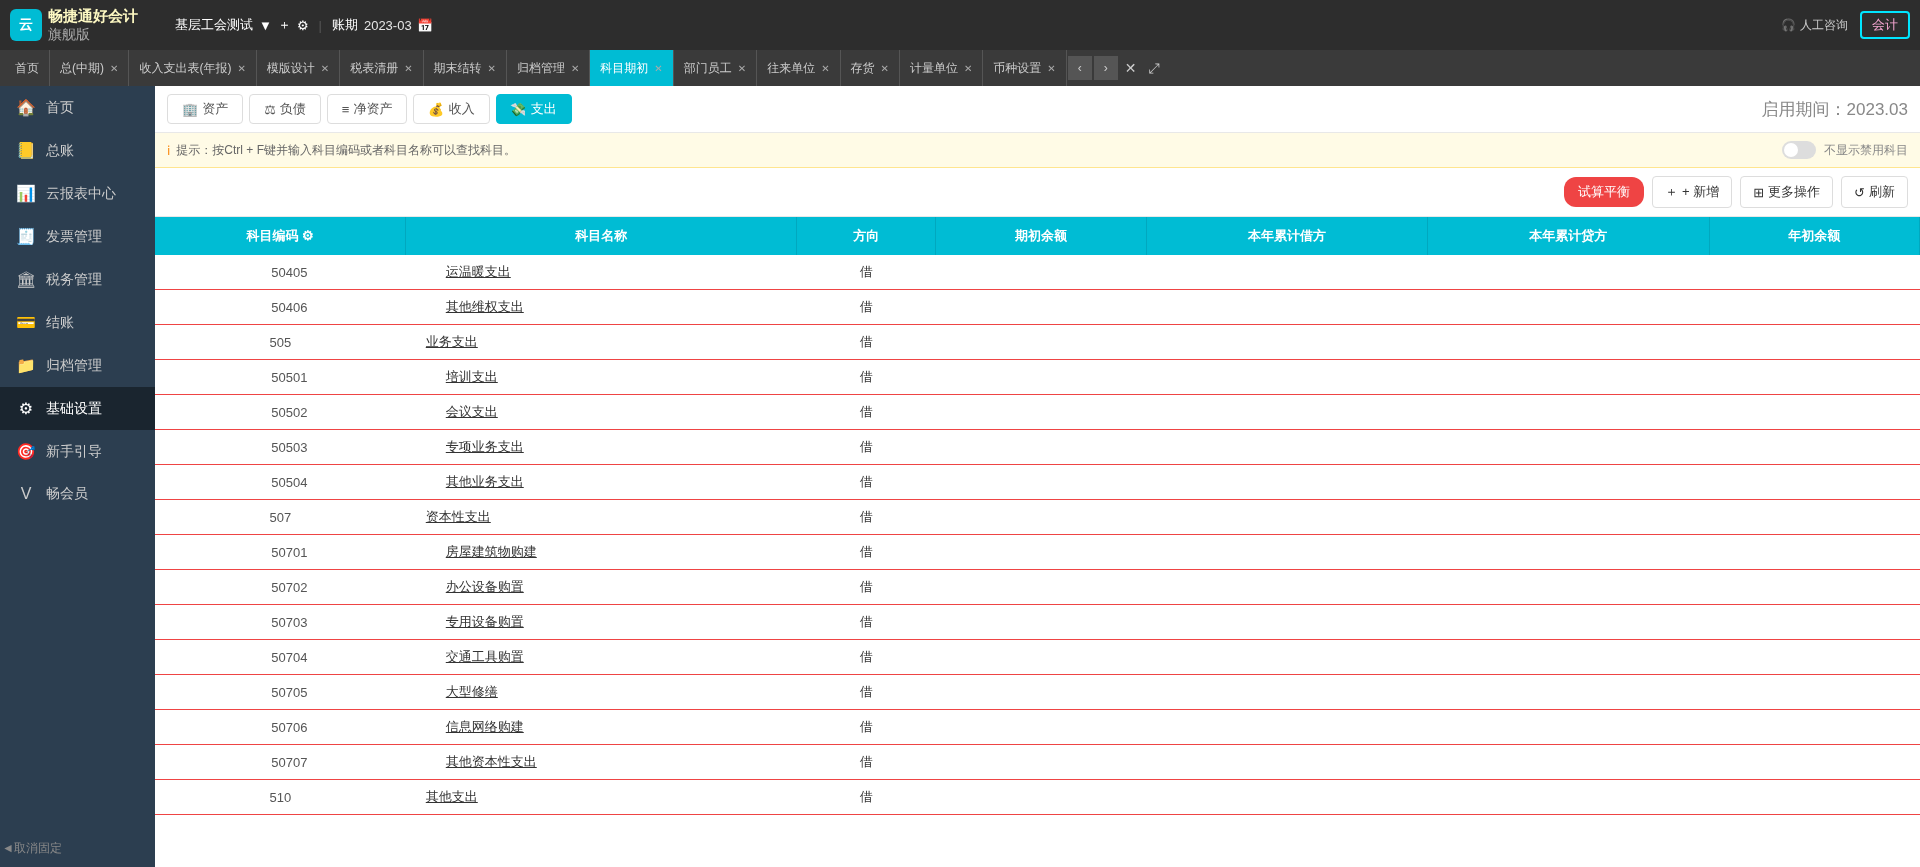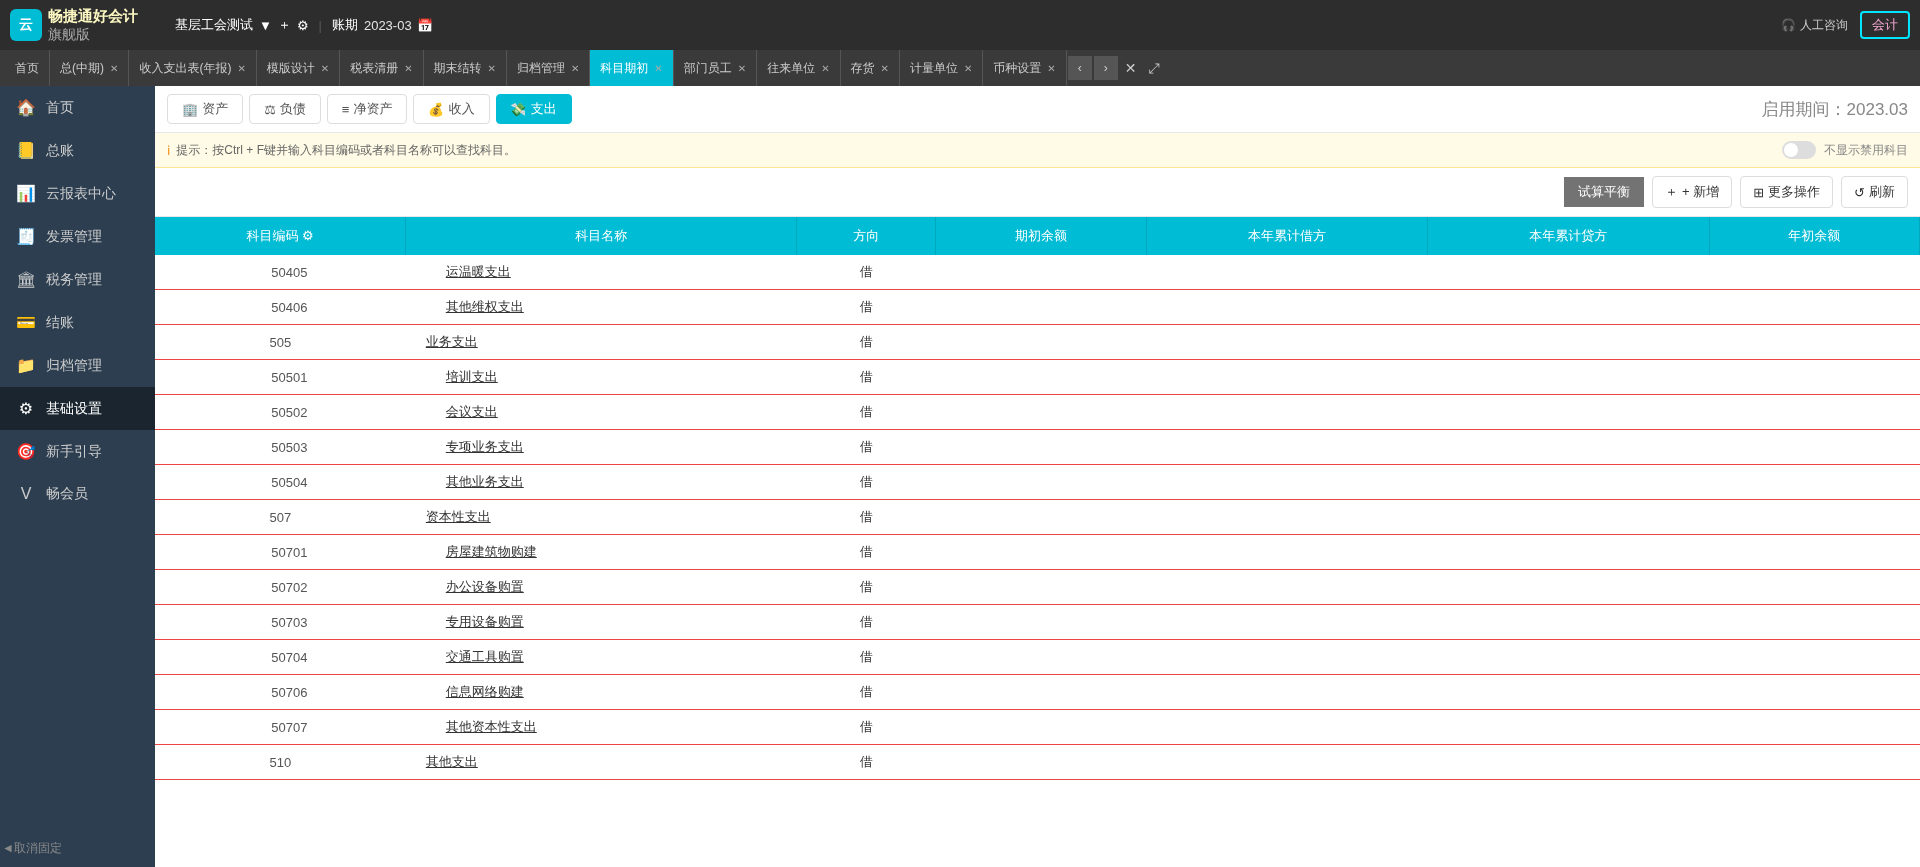--- a/index.html
+++ b/index.html
@@ -166,23 +166,23 @@
     
     .action-bar {
       display: flex; align-items: center;
       padding: 8px 12px;
       background: white;
       border-bottom: 1px solid #e8e8e8;
       gap: 8px;
       flex-shrink: 0;
     }
     .btn-balance {
-      background: #737373; color: white;
+      background: #ef4444; color: white;
       border: none; padding: 6px 14px;
-      border-radius: 0; cursor: pointer;
+      border-radius: 12px; cursor: pointer;
       font-size: 13px;
     }
     .btn-add {
       background: white; color: #333;
       border: 1px solid #ddd; padding: 6px 12px;
       border-radius: 4px; cursor: pointer;
       font-size: 13px; display: flex; align-items: center; gap: 4px;
     }
     .btn-more {
       background: white; color: #333;
@@ -211,21 +211,21 @@
     thead tr {
       background: #00bcd4;
       color: white;
       position: sticky;
       top: 0;
       z-index: 10;
     }
     thead th {
       padding: 10px 12px;
       text-align: center;
-      font-weight: normal;
+      font-weight: bold;
       border-right: 1px solid #00a8bf;
       white-space: nowrap;
     }
     tbody tr {
       border-bottom: 1px solid #ef4444;
     }
     tbody td {
       padding: 8px 12px;
       text-align: center;
       color: #333;
@@ -548,20 +548,29 @@
             <tr class="indent-1">
               <td>50704</td>
               <td>交通工具购置</td>
               <td>借</td>
               <td></td>
               <td></td>
               <td></td>
               <td></td>
             </tr>
             <tr class="indent-1">
+              <td>50705</td>
+              <td>大型修缮</td>
+              <td>借</td>
+              <td></td>
+              <td></td>
+              <td></td>
+              <td></td>
+            </tr>
+            <tr class="indent-1">
               <td>50706</td>
               <td>信息网络购建</td>
               <td>借</td>
               <td></td>
               <td></td>
               <td></td>
               <td></td>
             </tr>
             <tr class="indent-1">
               <td>50707</td>

